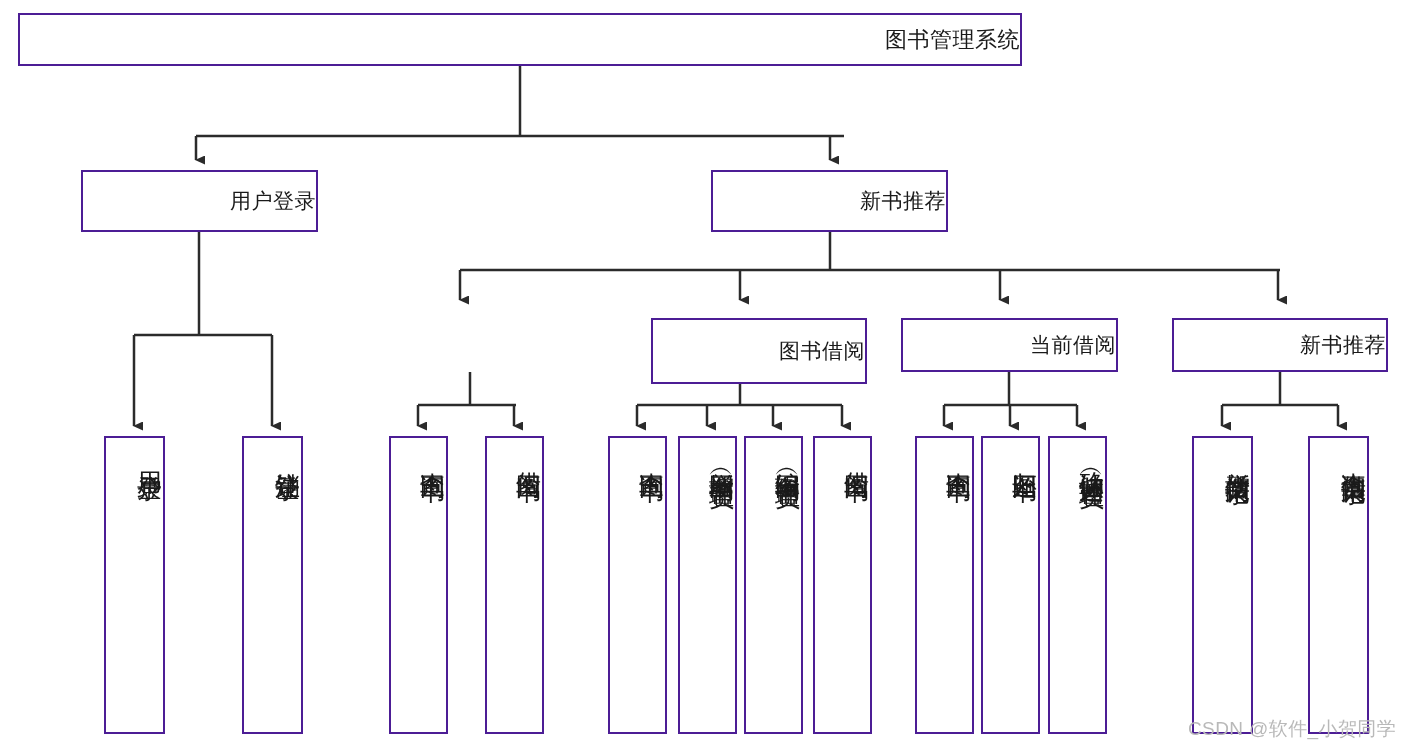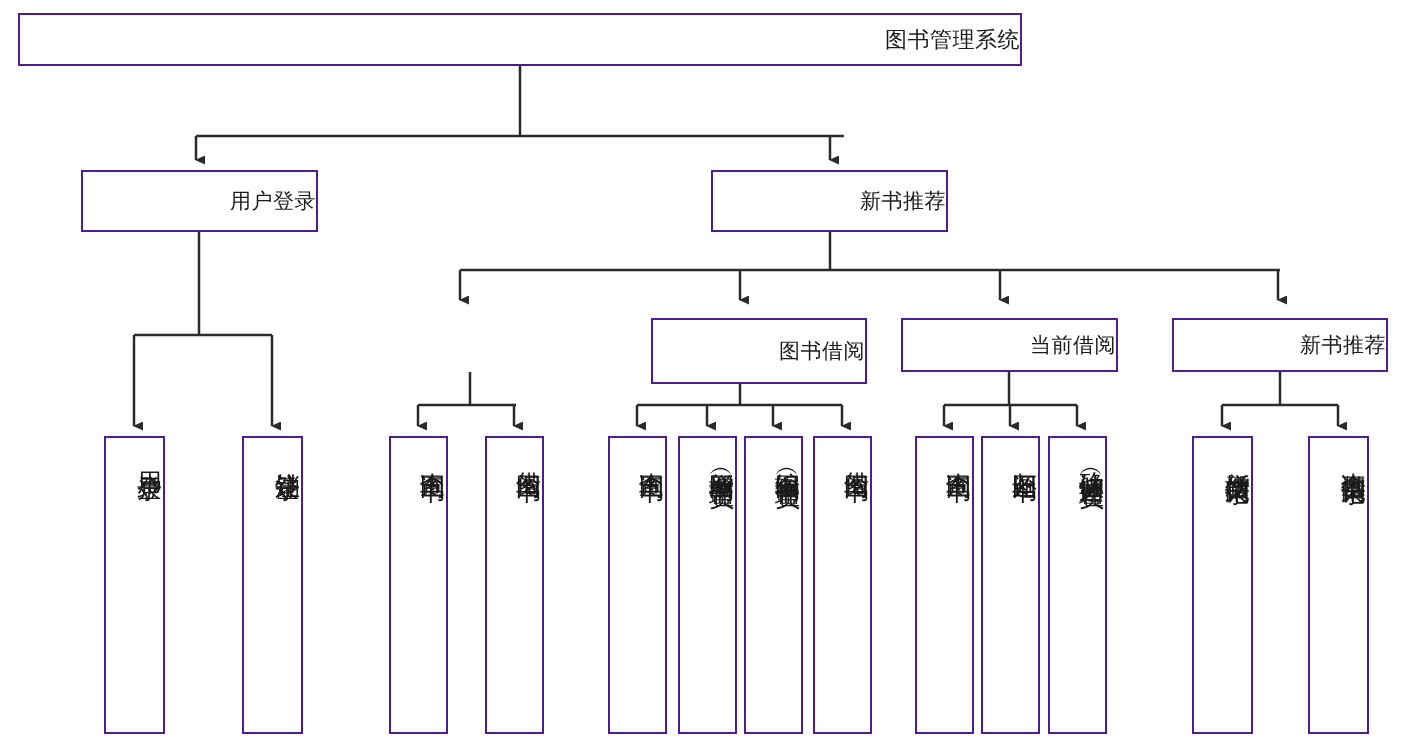--- a/index.html
+++ b/index.html
@@ -185,14 +185,15 @@
     <span class="node-label">确认归还（管理员）</span>
   </div>
 
   <div class="node vertical" style="left:1192px; top:436px; width:61px; height:298px;">
     <span class="node-label">新增借阅记录</span>
   </div>
   <div class="node vertical" style="left:1308px; top:436px; width:61px; height:298px;">
     <span class="node-label">查询借阅记录</span>
   </div>
 
+  <div class="watermark" style="left:1188px; top:716px;">CSDN @软件_小贺同学</div>
 
 </div>
 
 </body></html>

